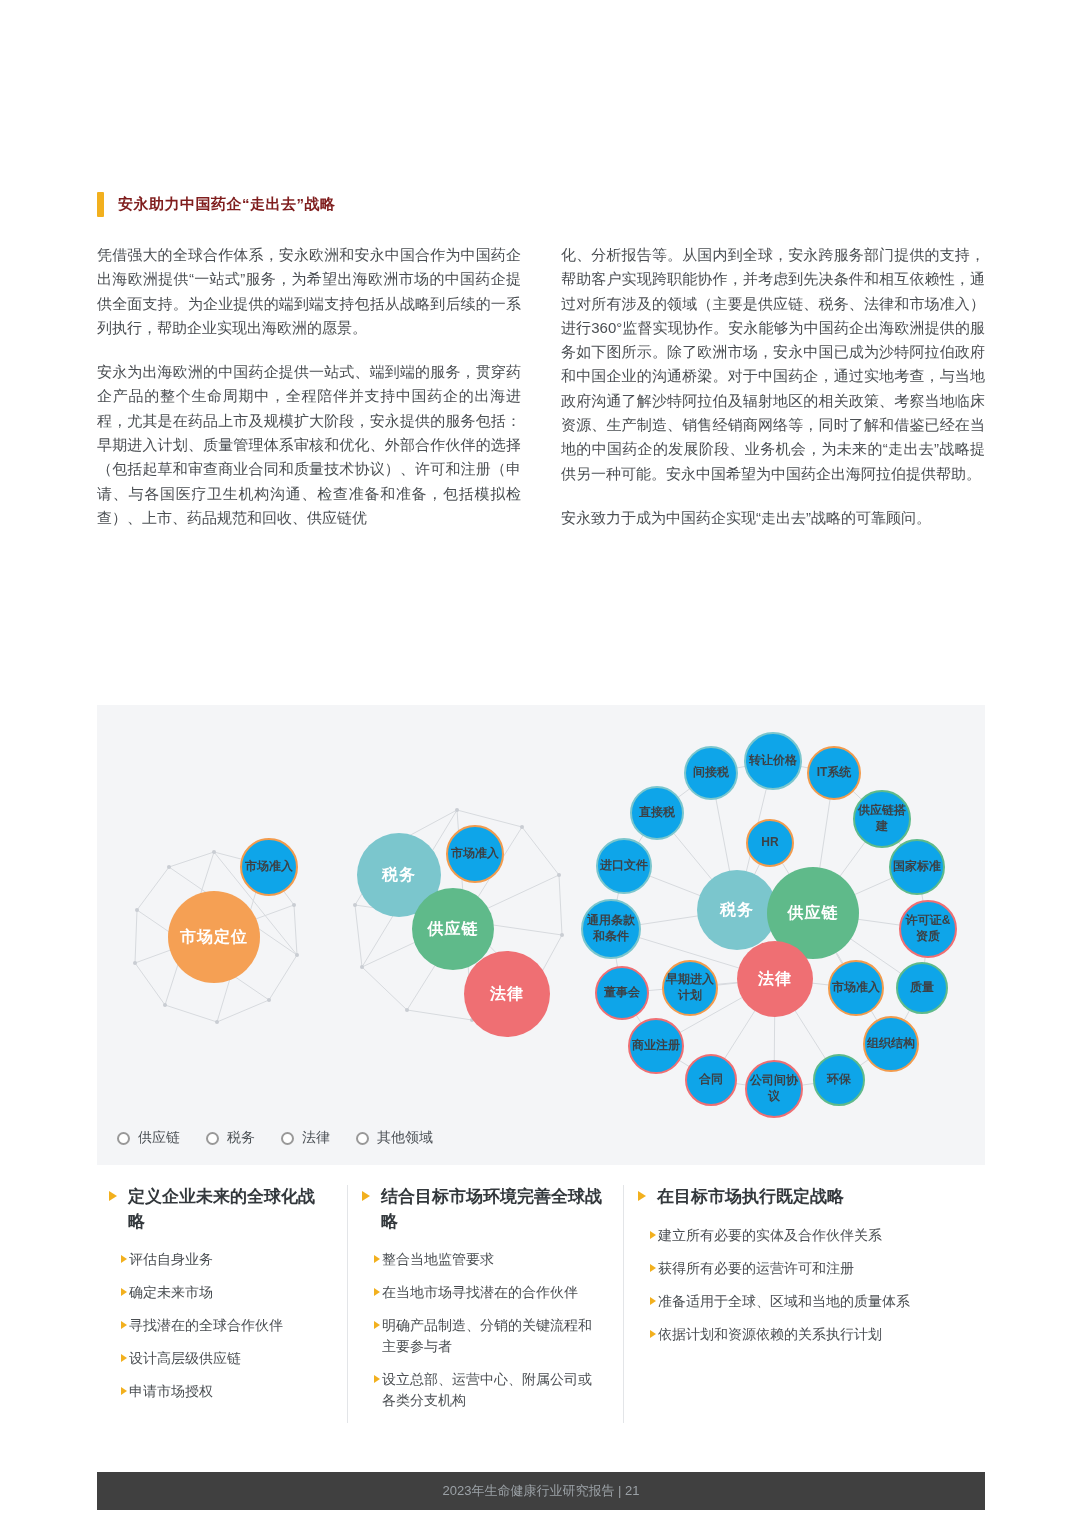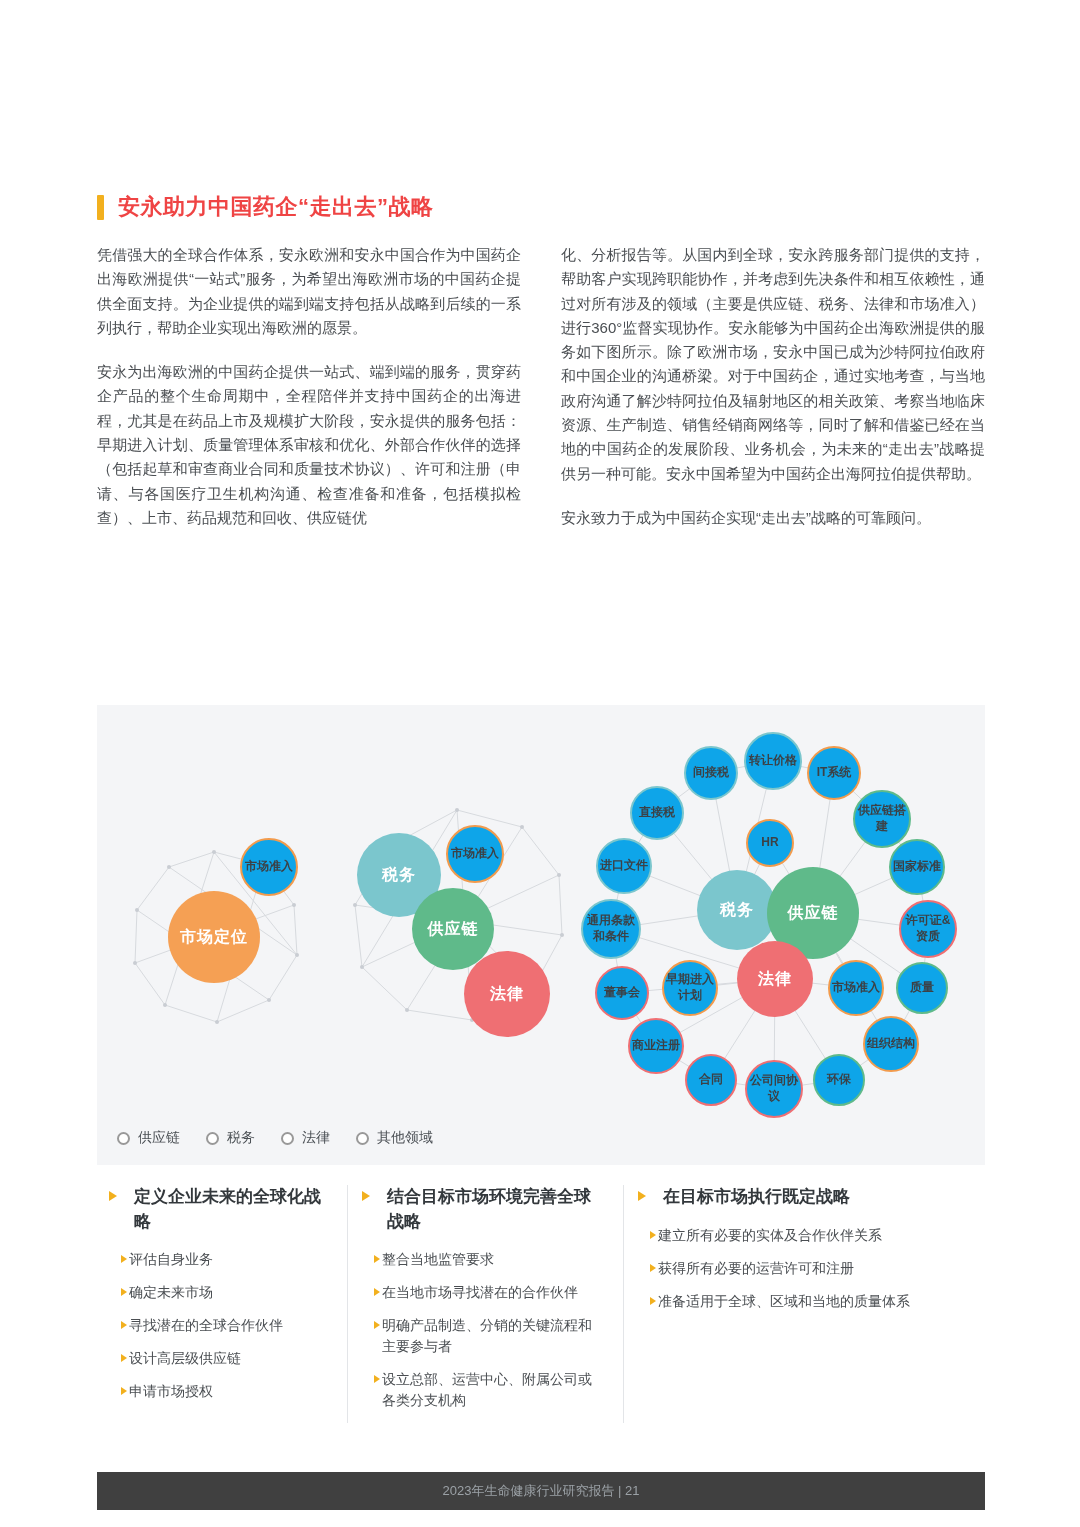--- a/index.html
+++ b/index.html
@@ -2,21 +2,21 @@
 <html><head>
 <meta charset="utf-8">
 <style>
   html,body{margin:0;padding:0;background:#ffffff;}
   body{font-family:"Liberation Sans","DejaVu Sans",sans-serif;color:#464a4e;}
   .page{position:relative;width:1080px;height:1527px;background:#fff;overflow:hidden;margin:0 auto;}
 
   
   .title-row{position:absolute;left:97px;top:192px;display:flex;align-items:center;gap:14px;}
   .title-bar{width:7px;height:25px;background:#F2B01E;border-radius:1px;}
-  .page-title{font-size:22px;font-weight:bold;color:#ef4444;letter-spacing:.5px;}
+  .page-title{font-size:15px;font-weight:bold;color:#7f1d1d;letter-spacing:.5px;}
 
   
   .col{position:absolute;top:243px;width:424px;font-size:15px;line-height:1.62;text-align:justify;color:#4a4e52;}
   .col-left{left:97px;}
   .col-right{left:561px;}
   .col p{margin:0 0 20px 0;}
 
   
   .diagram{position:absolute;left:97px;top:705px;width:888px;height:460px;background:#F4F5F7;}
   .mesh{position:absolute;left:0;top:0;}
@@ -37,21 +37,21 @@
   .legend{position:absolute;left:20px;top:424px;display:flex;gap:26px;align-items:center;}
   .legend-item{display:flex;align-items:center;gap:8px;font-size:14px;color:#4a4f54;}
   .legend-dot{width:13px;height:13px;border-radius:50%;background:#fff;border:2px solid #999;box-sizing:border-box;}
 
   
   .strategies{position:absolute;left:97px;top:1185px;width:888px;display:flex;}
   .strategy-col{box-sizing:border-box;padding:0 18px 0 14px;}
   .strategy-col.c1{width:250px;padding-left:12px;}
   .strategy-col.c2{width:276px;border-left:1px solid #e3e5e8;}
   .strategy-col.c3{width:362px;border-left:1px solid #e3e5e8;}
-  .strategy-header{display:flex;gap:17px;font-size:17px;font-weight:bold;color:#33383c;line-height:1.45;margin-bottom:15px;}
+  .strategy-header{display:flex;gap:11px;font-size:17px;font-weight:bold;color:#33383c;line-height:1.45;margin-bottom:15px;}
   .arrow{flex:0 0 auto;width:0;height:0;border-left:8px solid #F2B01E;border-top:5px solid transparent;border-bottom:5px solid transparent;margin-top:6px;}
   .strategy-item{display:flex;gap:2px;font-size:14px;color:#4a4e52;line-height:1.5;margin:0 0 12px 12px;}
   .arrow-sm{flex:0 0 auto;width:0;height:0;border-left:6px solid #F2B01E;border-top:4px solid transparent;border-bottom:4px solid transparent;margin-top:6px;}
 
   
   .footer{position:absolute;left:97px;top:1472px;width:888px;height:38px;background:#404040;
           display:flex;align-items:center;justify-content:center;font-size:13px;color:#9ba1a6;}
 </style>
 </head>
 <body>
@@ -328,20 +328,24 @@
           <span>建立所有必要的实体及合作伙伴关系</span>
         </div>
       <div class="strategy-item">
           <span class="arrow-sm"></span>
           <span>获得所有必要的运营许可和注册</span>
         </div>
       <div class="strategy-item">
           <span class="arrow-sm"></span>
           <span>准备适用于全球、区域和当地的质量体系</span>
         </div>
+      <div class="strategy-item">
+          <span class="arrow-sm"></span>
+          <span>依据计划和资源依赖的关系执行计划</span>
+        </div>
     </div>
   </div>
 
   <div class="footer">
     <span>2023年生命健康行业研究报告 | 21</span>
   </div>
 
 </div>
 
 </body></html>

